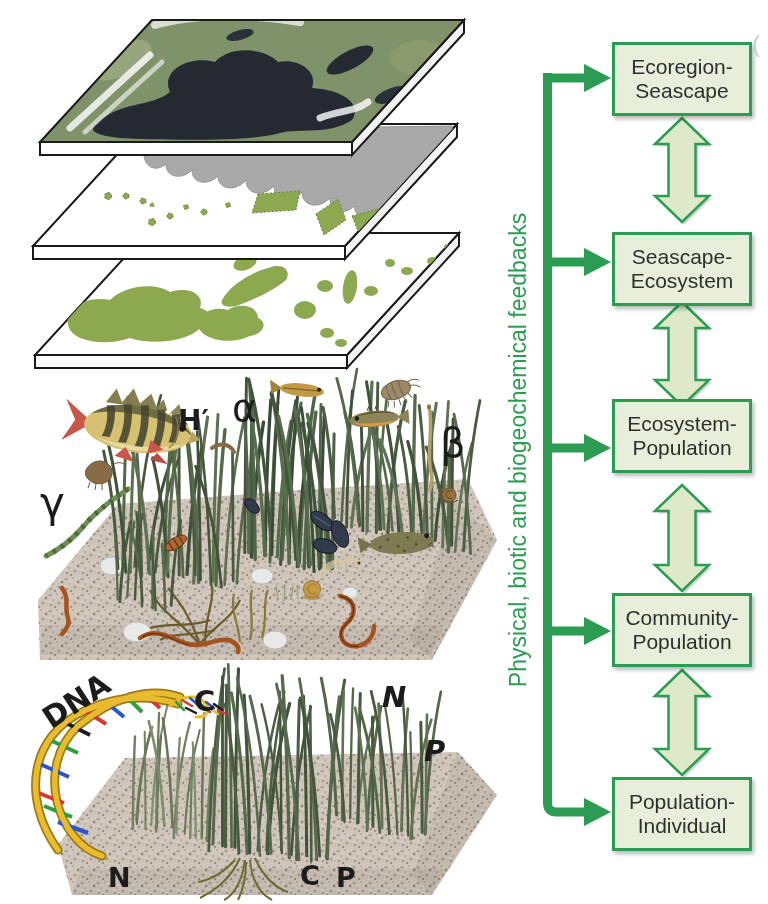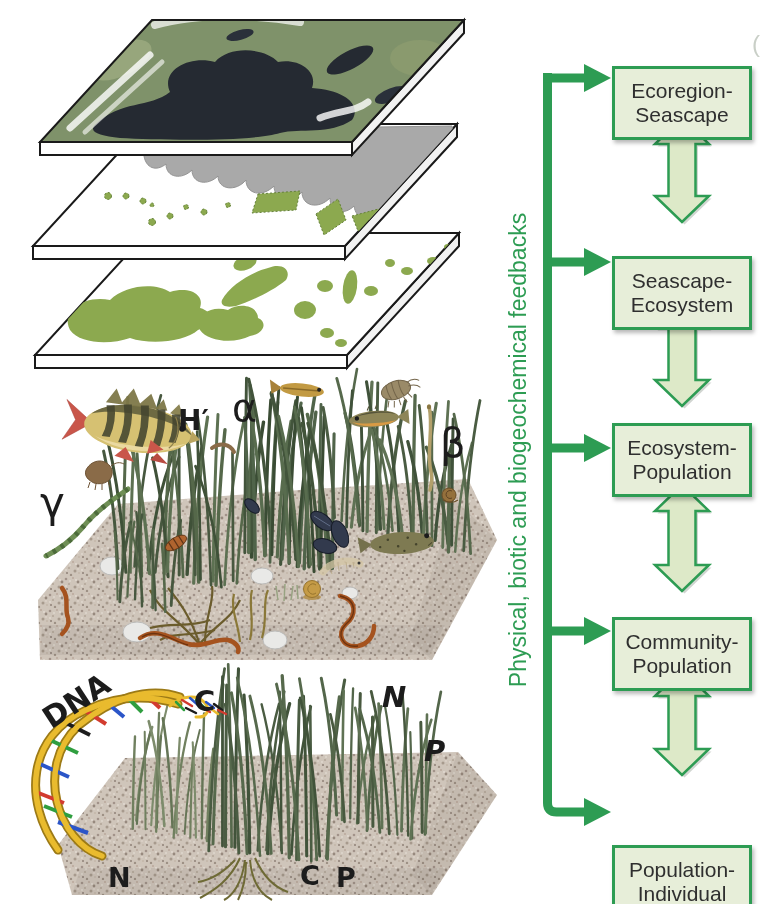--- a/index.html
+++ b/index.html
@@ -4,21 +4,21 @@
 <style>
   html,body{margin:0;padding:0;background:#fff;}
   .fig{position:relative;width:768px;height:904px;background:#fff;overflow:hidden;
        font-family:"Liberation Sans",sans-serif;}
   .art{position:absolute;left:0;top:0;width:768px;height:904px;}
   
   .node{position:absolute;left:612px;width:134px;height:68px;
         background:#e7eed9;border:3px solid #2d9c53;
         box-shadow:2px 3px 4px rgba(0,0,0,.28);
         display:flex;flex-direction:column;align-items:center;justify-content:center;
-        font-size:21px;line-height:1.14;color:#2f2f2f;text-align:center;margin-top:24px;}
+        font-size:21px;line-height:1.14;color:#2f2f2f;text-align:center;}
   .node span{display:block;}
   
   .vlabel{position:absolute;left:518px;top:450px;
           transform:translate(-50%,-50%) rotate(-90deg);
           white-space:nowrap;color:#2d9c53;font-size:23px;}
   
   .ann{position:absolute;color:#1c1c1c;font-family:"DejaVu Sans",sans-serif;}
   .greek{font-size:38px;}
   .chem{font-weight:bold;font-size:29px;}
   .ital{font-style:italic;}
@@ -540,21 +540,21 @@
   <span>Ecosystem</span>
 </div>
 <div class="node" style="top:399px">
   <span>Ecosystem-</span>
   <span>Population</span>
 </div>
 <div class="node" style="top:593px">
   <span>Community-</span>
   <span>Population</span>
 </div>
-<div class="node" style="top:821px">
+<div class="node" style="top:777px">
   <span>Population-</span>
   <span>Individual</span>
 </div>
 
 <div class="vlabel">Physical, biotic and biogeochemical feedbacks</div>
 
 <span class="ann greek" style="left:40px;top:478px;font-size:42px;">γ</span>
 <span class="ann" style="left:178px;top:404px;font-size:28px;font-weight:600;">H′</span>
 <span class="ann greek" style="left:232px;top:386px;">α</span>
 <span class="ann greek" style="left:440px;top:420px;font-size:40px;">β</span>

